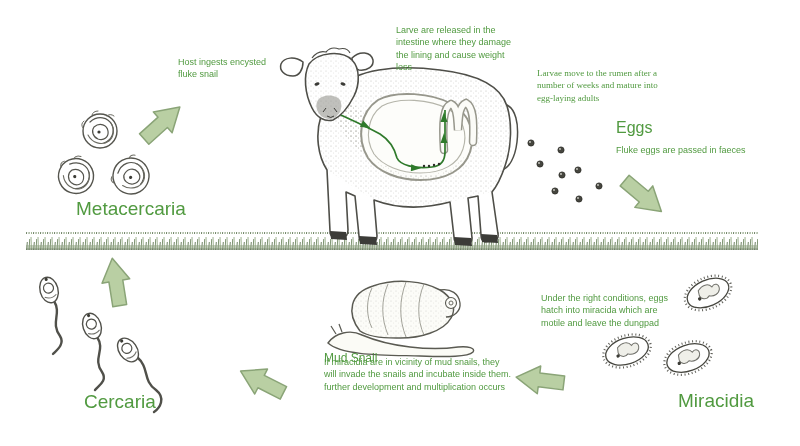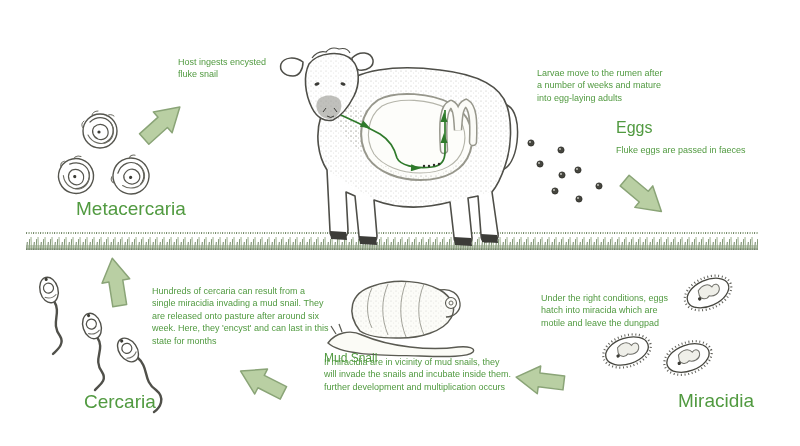--- a/index.html
+++ b/index.html
@@ -217,24 +217,24 @@
   <g>
     <use href="#arrowShape" class="arrow" transform="translate(162,123) rotate(-42)"></use>
     <use href="#arrowShape" class="arrow" transform="translate(643,196) rotate(40)"></use>
     <use href="#arrowShape" class="arrow" transform="translate(540,380) rotate(187)"></use>
     <use href="#arrowShape" class="arrow" transform="translate(262,382) rotate(207)"></use>
     <use href="#arrowShape" class="arrow" transform="translate(116,282) rotate(-99)"></use>
   </g>
 </svg>
 
   <div class="ann" style="left:178px;top:56px;width:100px;">Host ingests encysted fluke snail</div>
-  <div class="ann" style="left:537px;top:67px;width:130px;">Larvae move to the rumen after a number of weeks and mature into egg-laying adults</div>
+  <div class="ann" style="left:396px;top:24px;width:118px;">Larve are released in the intestine where they damage the lining and cause weight loss</div>
+  <div class="ann" style="left:537px;top:67px;width:130px;font-family:Liberation Serif, serif;">Larvae move to the rumen after a number of weeks and mature into egg-laying adults</div>
   <div class="label" style="left:616px;top:119px;font-size:16px;">Eggs</div>
   <div class="ann" style="left:616px;top:144px;width:220px;">Fluke eggs are passed in faeces</div>
   <div class="label" style="left:76px;top:199px;">Metacercaria</div>
-  <div class="ann" style="left:152px;top:285px;width:178px;">Hundreds of cercaria can result from a single miracidia invading a mud snail. They are released onto pasture after around six week. Here, they 'encyst' and can last in this state for months</div>
   <div class="label" style="left:324px;top:352px;font-size:12px;">Mud Snail</div>
   <div class="ann" style="left:324px;top:356px;width:190px;">If miracidia are in vicinity of mud snails, they will invade the snails and incubate inside them. further development and multiplication occurs</div>
   <div class="label" style="left:84px;top:392px;">Cercaria</div>
   <div class="ann" style="left:541px;top:292px;width:142px;">Under the right conditions, eggs hatch into miracida which are motile and leave the dungpad</div>
   <div class="label" style="left:678px;top:391px;">Miracidia</div>
 
 </div>
 
 </body></html>

